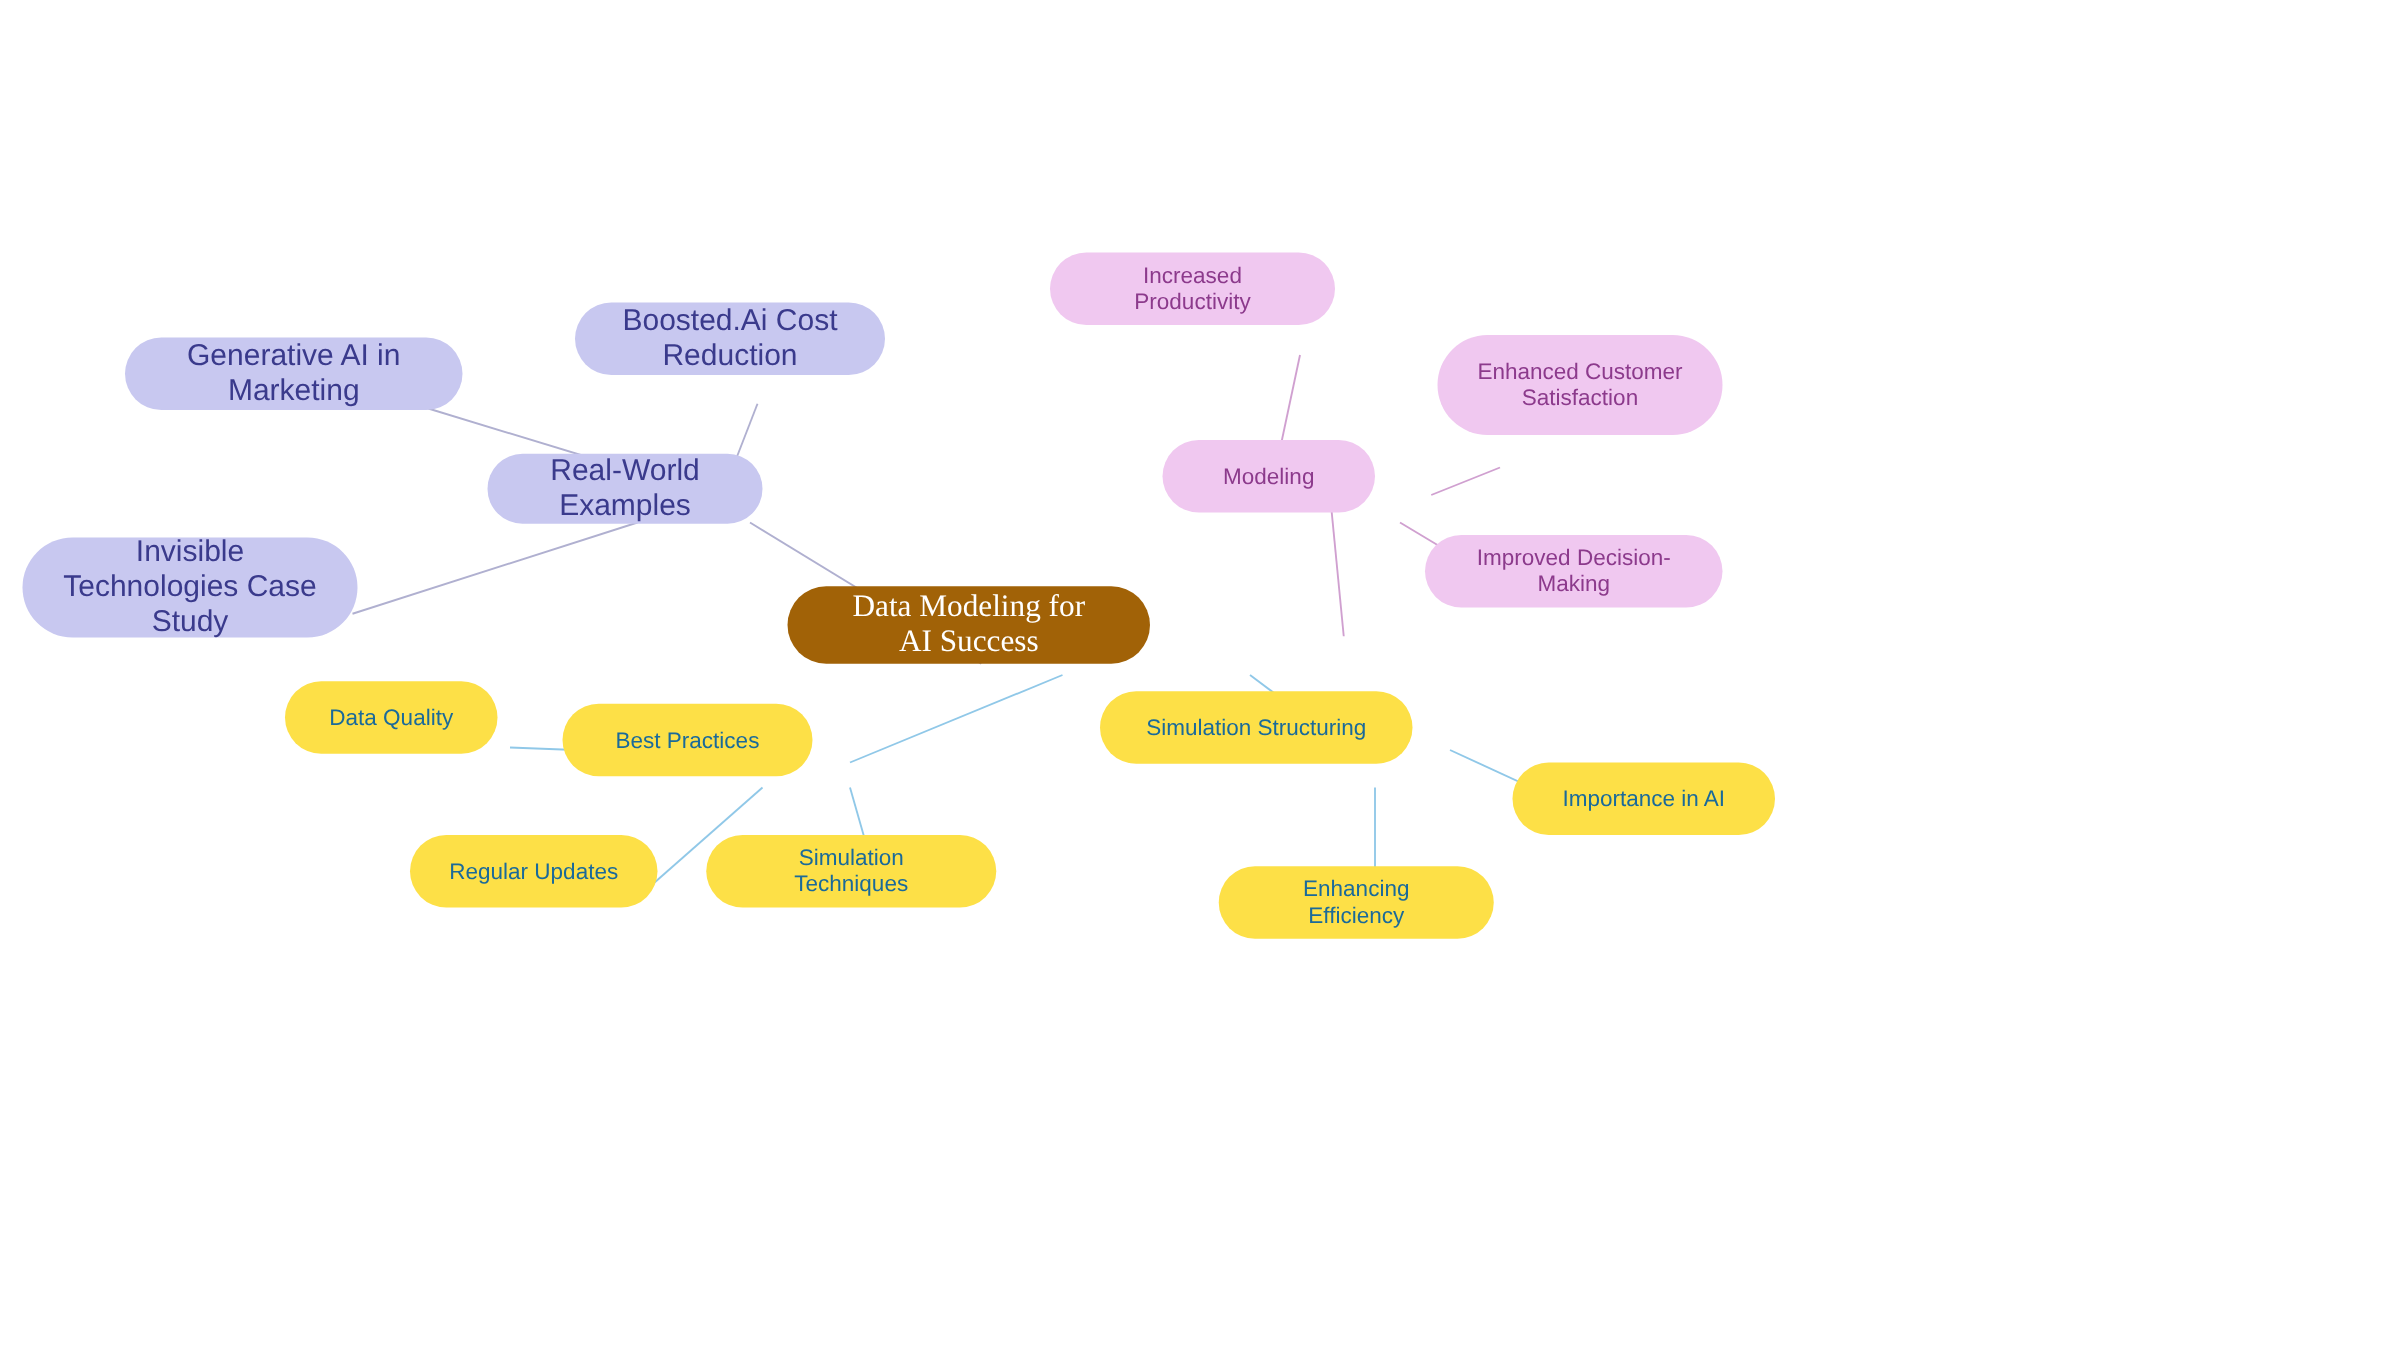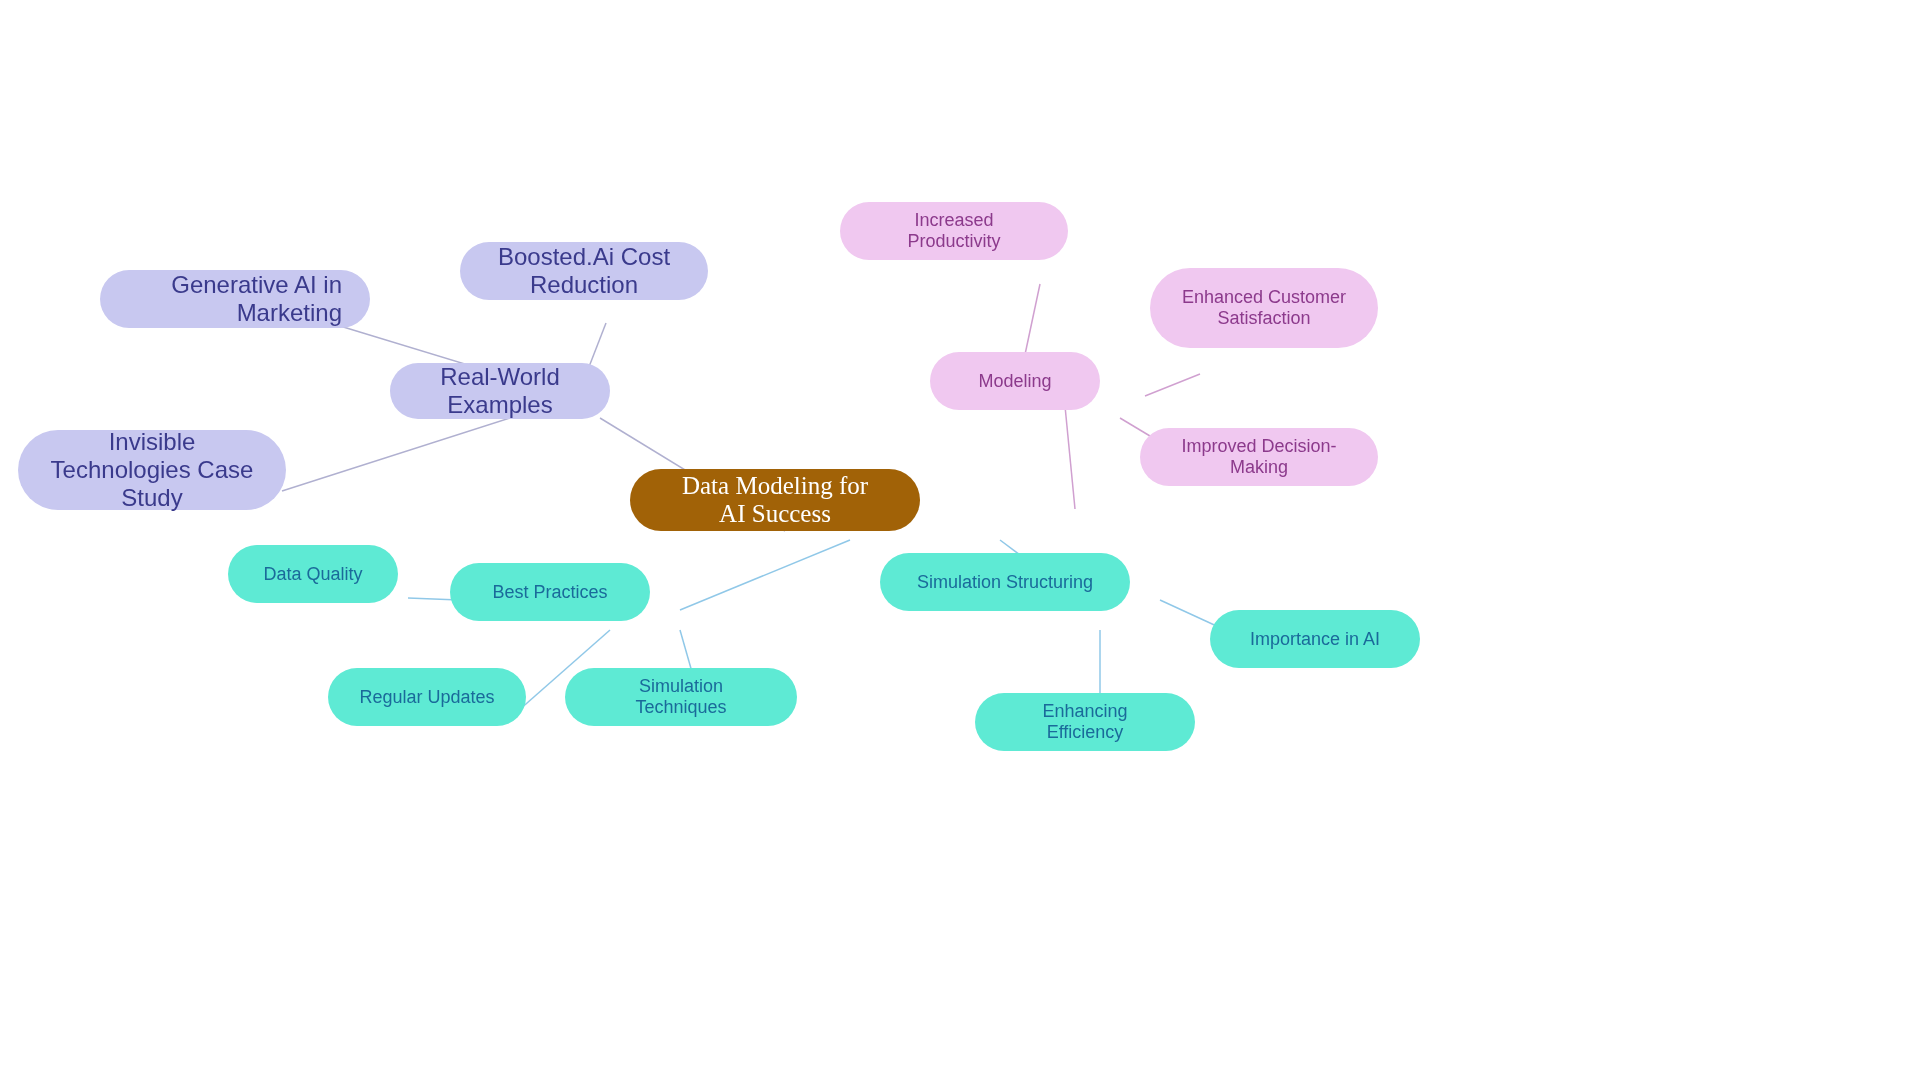--- a/index.html
+++ b/index.html
@@ -51,21 +51,21 @@
 
     .node-pink {
       background: #f0c8f0;
       color: #8c3a8c;
       font-size: 18px;
       font-weight: 400;
       padding: 16px 28px;
     }
 
     .node-cyan {
-      background: #5eead4;
+      background: #fde047;
       color: #1a6a9a;
       font-size: 18px;
       font-weight: 400;
       padding: 16px 28px;
     }
   </style>
 </head>
 <body>
 
 <svg id="connections">
@@ -98,21 +98,21 @@
 
   <line x1="1160" y1="600" x2="1260" y2="646" stroke="#90c8e8" stroke-width="1.5"></line>
 
   <line x1="1100" y1="630" x2="1100" y2="720" stroke="#90c8e8" stroke-width="1.5"></line>
 </svg>
 
 <div class="node node-center" style="left: 630px; top: 469px; width: 290px; height: 62px;">Data Modeling for AI Success</div>
 
 <div class="node node-purple-dark" style="left: 390px; top: 363px; width: 220px; height: 56px;">Real-World Examples</div>
 
-<div class="node node-purple-dark" style="left: 100px; top: 270px; width: 270px; height: 58px; text-align: right;">Generative AI in Marketing</div>
+<div class="node node-purple-dark" style="left: 100px; top: 270px; width: 270px; height: 58px;">Generative AI in Marketing</div>
 
 <div class="node node-purple-dark" style="left: 18px; top: 430px; width: 268px; height: 80px;">Invisible Technologies Case Study</div>
 
 <div class="node node-purple-dark" style="left: 460px; top: 242px; width: 248px; height: 58px;">Boosted.Ai Cost Reduction</div>
 
 <div class="node node-pink" style="left: 930px; top: 352px; width: 170px; height: 58px;">Modeling</div>
 
 <div class="node node-pink" style="left: 840px; top: 202px; width: 228px; height: 58px;">Increased Productivity</div>
 
 <div class="node node-pink" style="left: 1150px; top: 268px; width: 228px; height: 80px;">Enhanced Customer Satisfaction</div>

